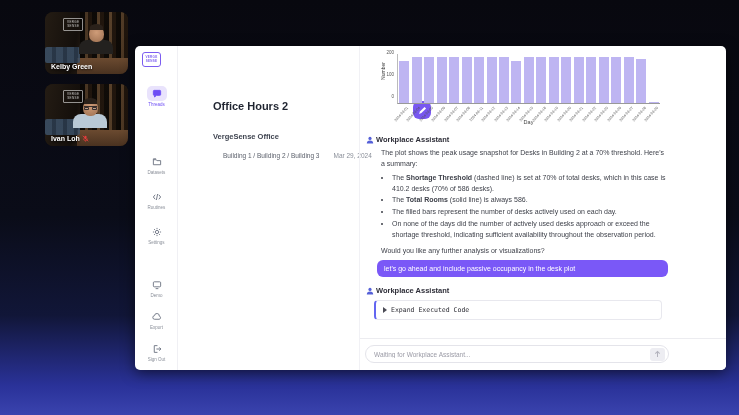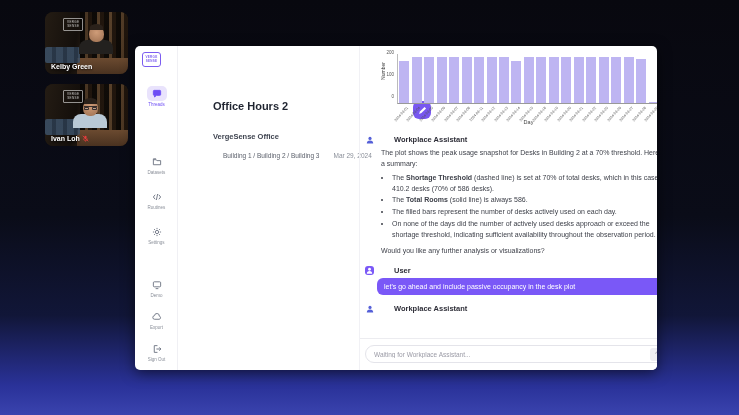--- a/index.html
+++ b/index.html
@@ -27,21 +27,21 @@
   .hair { position:absolute; top:-2px; left:1px; right:1px; height:6px; border-radius:50% 50% 0 0; background:#2a211a; }
   .glasses { position:absolute; top:6px; left:1px; right:1px; height:3px; border-top:1px solid rgba(20,20,25,.8); display:flex; justify-content:space-between; }
   .glasses i { display:block; width:5px; height:3px; border:1px solid rgba(20,20,25,.8); border-radius:1px; background:rgba(200,210,220,.25); }
   .torso { width:34px; height:14px; border-radius:8px 8px 0 0; margin:-2px auto 0; }
   #tile-1 .person { left:34px; top:14px; } #tile-1 .torso { background:#23211f; }
   #tile-2 .person { left:28px; top:16px; } #tile-2 .torso { background:#b9c9d6; }
   .name-tag { position:absolute; left:6px; bottom:4px; color:#fff; font-size:7px; font-weight:bold;
     text-shadow:0 1px 2px rgba(0,0,0,.9); display:flex; align-items:center; gap:2px; }
   .mic-off { width:7px; height:7px; }
   
-  .app { position:absolute; left:135px; top:46px; width:522px; height:324px; background:#fff; border-radius:5px;
+  .app { position:absolute; left:135px; top:46px; width:591px; height:324px; background:#fff; border-radius:5px;
     box-shadow:0 3px 14px rgba(0,0,0,.55); overflow:hidden; }
   
   .sidebar { position:absolute; left:0; top:0; width:43px; height:100%; border-right:1px solid #f0f0f4; }
   .logo-box { position:absolute; left:7px; top:6px; width:19px; height:15px; border:1px solid #7b5cf0; border-radius:3px;
     color:#7b5cf0; font-size:3px; line-height:1.3; text-align:center; padding-top:3px; font-weight:bold; letter-spacing:.3px; }
   .nav-item { position:absolute; left:0; width:43px; display:flex; flex-direction:column; align-items:center; gap:1px; cursor:pointer; }
   .nav-ic { width:20px; height:15px; border-radius:5px; display:flex; align-items:center; justify-content:center; }
   .nav-item.active .nav-ic { background:#e9e3fc; }
   .nav-lab { font-size:4.5px; color:#8a8f99; }
   .nav-item.active .nav-lab { color:#6d4df5; }
@@ -63,21 +63,21 @@
     border-left:1px solid #bbb; border-bottom:1px solid #999; }
   .bar-slot { flex:1; display:flex; align-items:flex-end; justify-content:center; height:100%; }
   .bar { width:80%; background:#beb5f2; }
   .ytick { position:absolute; font-size:4.5px; color:#555; width:10px; text-align:right; left:24px; }
   .ylabel { position:absolute; left:14px; top:18px; font-size:5px; color:#444; transform:rotate(-90deg); transform-origin:center; }
   .xlabels { position:absolute; left:37px; top:55px; width:263px; height:14px; }
   .xlab { position:absolute; top:1px; font-size:3.6px; color:#555; white-space:nowrap;
     transform:translateX(-100%) rotate(-48deg); transform-origin:100% 0; }
   .xlabel-cap { position:absolute; left:37px; top:69px; width:263px; text-align:center; font-size:5.5px; color:#444; }
   
-  .msg-head { display:flex; align-items:center; gap:20px; margin:9px 0 0 5px; font-size:7.5px; font-weight:bold; color:#2e2e38; }
+  .msg-head { display:flex; align-items:center; gap:2px; margin:9px 0 0 5px; font-size:7.5px; font-weight:bold; color:#2e2e38; }
   .avatar { width:9px; height:9px; display:flex; align-items:center; justify-content:center; }
   .avatar.user-av { background:#7a58f7; border-radius:3px; }
   .msg-body { margin:4px 0 0 21px; width:287px; font-size:7px; color:#3c3f48; line-height:1.55; }
   .msg-body ul { margin:3px 0 3px 3px; padding-left:8px; }
   .msg-body li { margin-bottom:1px; }
   .closing { margin-top:5px; }
   .user-bubble { margin:3px 0 0 17px; width:291px; background:#7a58f7; color:#fff; border-radius:6px;
     padding:4px 7px; font-size:7px; line-height:1.4; }
   .code-block { margin:5px 0 0 14px; width:288px; border:1px solid #e8e8ee; border-left:2px solid #6366f1;
     border-radius:4px; padding:5px 7px; font-family:"DejaVu Sans Mono", monospace; font-size:6.5px; color:#2d2d35;
@@ -336,40 +336,35 @@
       <div>The plot shows the peak usage snapshot for Desks in Building 2 at a 70% threshold. Here's a summary:</div>
       <ul>
         <li><span>The </span><b>Shortage Threshold</b><span> (dashed line) is set at 70% of total desks, which in this case is 410.2 desks (70% of 586 desks).</span></li>
         <li><span>The </span><b>Total Rooms</b><span> (solid line) is always 586.</span></li>
         <li><span>The filled bars represent the number of desks actively used on each day.</span><b></b><span></span></li>
         <li><span>On none of the days did the number of actively used desks approach or exceed the shortage threshold, indicating sufficient availability throughout the observation period.</span><b></b><span></span></li>
       </ul>
       <div class="closing">Would you like any further analysis or visualizations?</div>
     </div>
 
-    <div class="msg-head">
-      <span class="avatar user-av">
-        <svg width="7" height="7" viewBox="0 0 10 10">
-            <circle cx="5" cy="3.2" r="2" fill="#fff"></circle>
-            <path d="M1.2 9.5a3.8 3.8 0 0 1 7.6 0z" fill="#fff"></path>
-          </svg>
-      </span>
-      <span>User</span>
-    </div>
     <div class="user-bubble">let's go ahead and include passive occupancy in the desk plot</div>
 
     <div class="msg-head">
       <span class="avatar">
         <svg width="8" height="8" viewBox="0 0 10 10">
             <circle cx="5" cy="3" r="2" fill="#5560d8"></circle>
             <path d="M1 9.5a4 4 0 0 1 8 0z" fill="#5560d8"></path>
           </svg>
       </span>
       <span>Workplace Assistant</span>
     </div>
+    <div class="code-block">
+      <span class="tri"></span>
+      <span>Expand Executed Code</span>
+    </div>
 
   </div>
 
   <div class="input-bar">
     <div class="chat-input">
       <input type="text" disabled="" placeholder="Waiting for Workplace Assistant..." style="">
       <button class="send-btn">
         <svg width="7" height="8" viewBox="0 0 8 9">
           <path d="M4 8V1.5M1.5 4 4 1.5 6.5 4" stroke="#b2b2bc" stroke-width="1.2" fill="none"></path>
         </svg>

